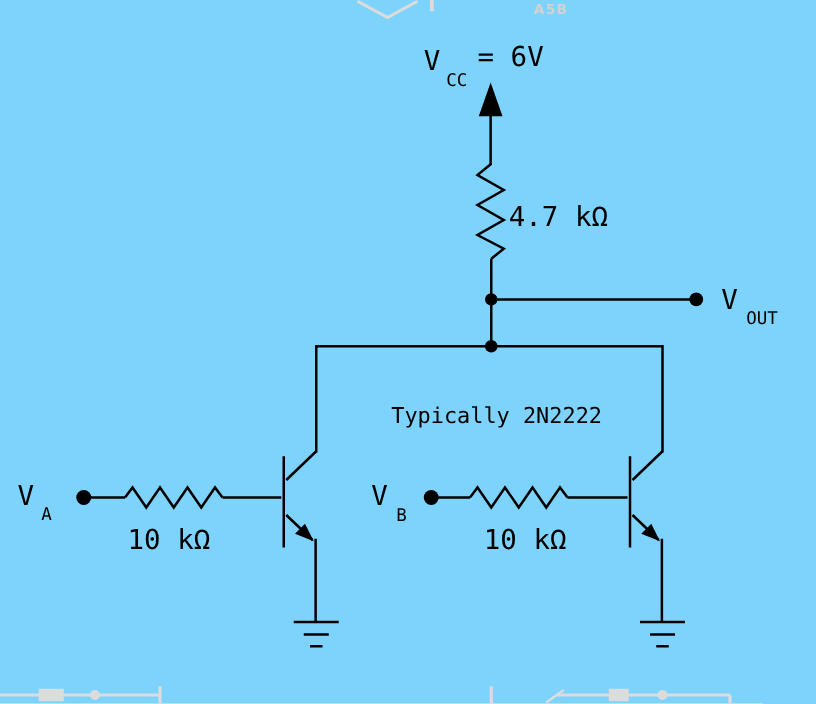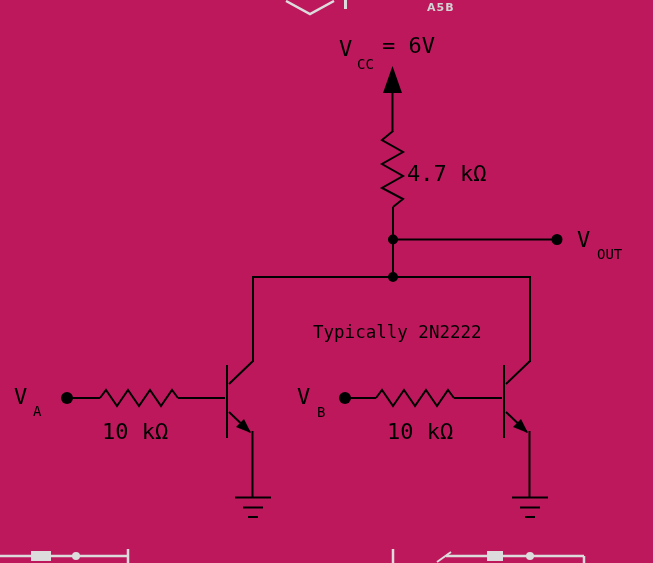--- a/index.html
+++ b/index.html
@@ -4,21 +4,21 @@
 <style>
   html, body {
     margin: 0;
     padding: 0;
     background: #ffffff;
   }
   .stage {
     position: relative;
     width: 653px;
     height: 563px;
-    background: #be185d;
+    background: #7dd3fc;
     overflow: hidden;
     font-family: "DejaVu Sans Mono", monospace;
   }
   svg { display: block; }
   .ink-stroke { stroke: #000000; fill: none; stroke-width: 2; }
   .ink-fill   { fill: #000000; stroke: none; }
   .lbl  { fill: #000000; font-family: "DejaVu Sans Mono", monospace; }
   .lbl-main { font-size: 22px; }
   .lbl-sub  { font-size: 14px; }
   .lbl-val  { font-size: 22px; }

